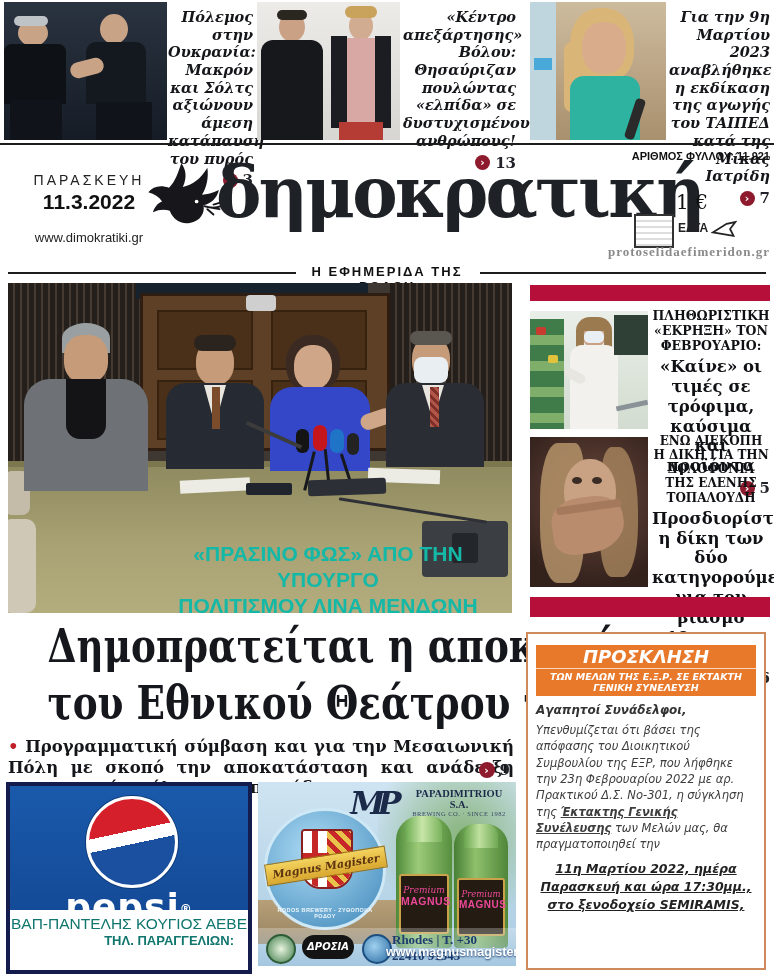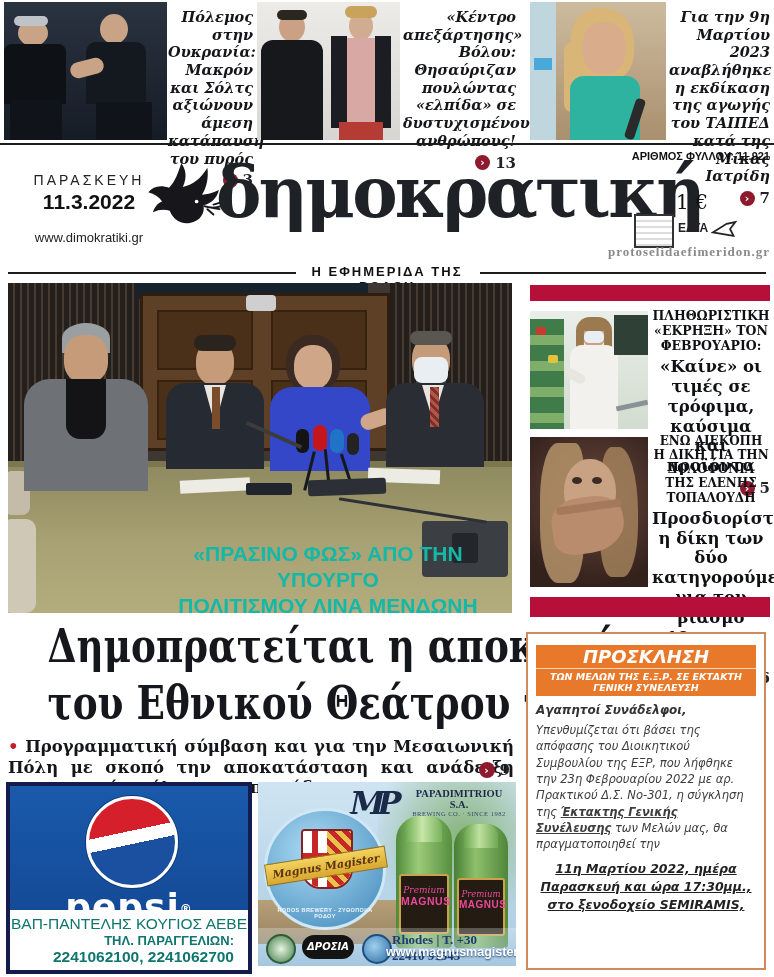--- a/index.html
+++ b/index.html
@@ -270,21 +270,20 @@
   </div>
 
   <div class="abs ph pepsi-box" style="left:6px;top:782px;width:238px;height:184px;">
     <div class="abs pepsi-globe" style="left:76px;top:10px;width:86px;height:86px;"></div>
     <div class="abs pepsi-word" style="left:0;top:100px;width:238px;">
       <span>pepsi</span><span style="font-size:12px;vertical-align:6px;">®</span>
     </div>
     <div class="abs pepsi-strip" style="left:0;bottom:0;width:238px;height:60px;padding-top:5px;box-sizing:border-box;">
       <div style="text-align:center;font-size:15.5px;">ΒΑΠ-ΠΑΝΤΕΛΗΣ ΚΟΥΓΙΟΣ ΑΕΒΕ</div>
       <div style="text-align:right;padding-right:14px;font-size:13px;font-weight:700;">ΤΗΛ. ΠΑΡΑΓΓΕΛΙΩΝ:</div>
-      <div style="text-align:right;padding-right:14px;font-size:15.5px;font-weight:700;">2241062100, 2241062700</div>
     </div>
   </div>
 
   <div class="abs ph magnus-box" style="left:258px;top:782px;width:258px;height:184px;">
     <div class="abs" style="left:120px;top:0;width:140px;height:150px;background:radial-gradient(circle at 60% 35%,rgba(127,174,106,.85),rgba(127,174,106,0) 70%);"></div>
     <div class="abs" style="left:0;top:118px;width:150px;height:44px;background:linear-gradient(180deg,#b78e52,#8f6a38);opacity:.75;"></div>
     <div class="abs" style="left:92px;top:2px;font-family:'DejaVu Serif',serif;font-style:italic;font-weight:700;font-size:32px;letter-spacing:-8px;color:#1c2a4a;">MP</div>
     <div class="abs" style="left:148px;top:6px;width:106px;text-align:center;">
       <div style="font-family:'Liberation Serif',serif;font-weight:700;font-size:10.5px;color:#1c2a4a;">PAPADIMITRIOU S.A.</div>
       <div style="font-family:'Liberation Serif',serif;font-size:6.5px;color:#3c4a66;letter-spacing:.5px;">BREWING CO. · SINCE 1982</div>

